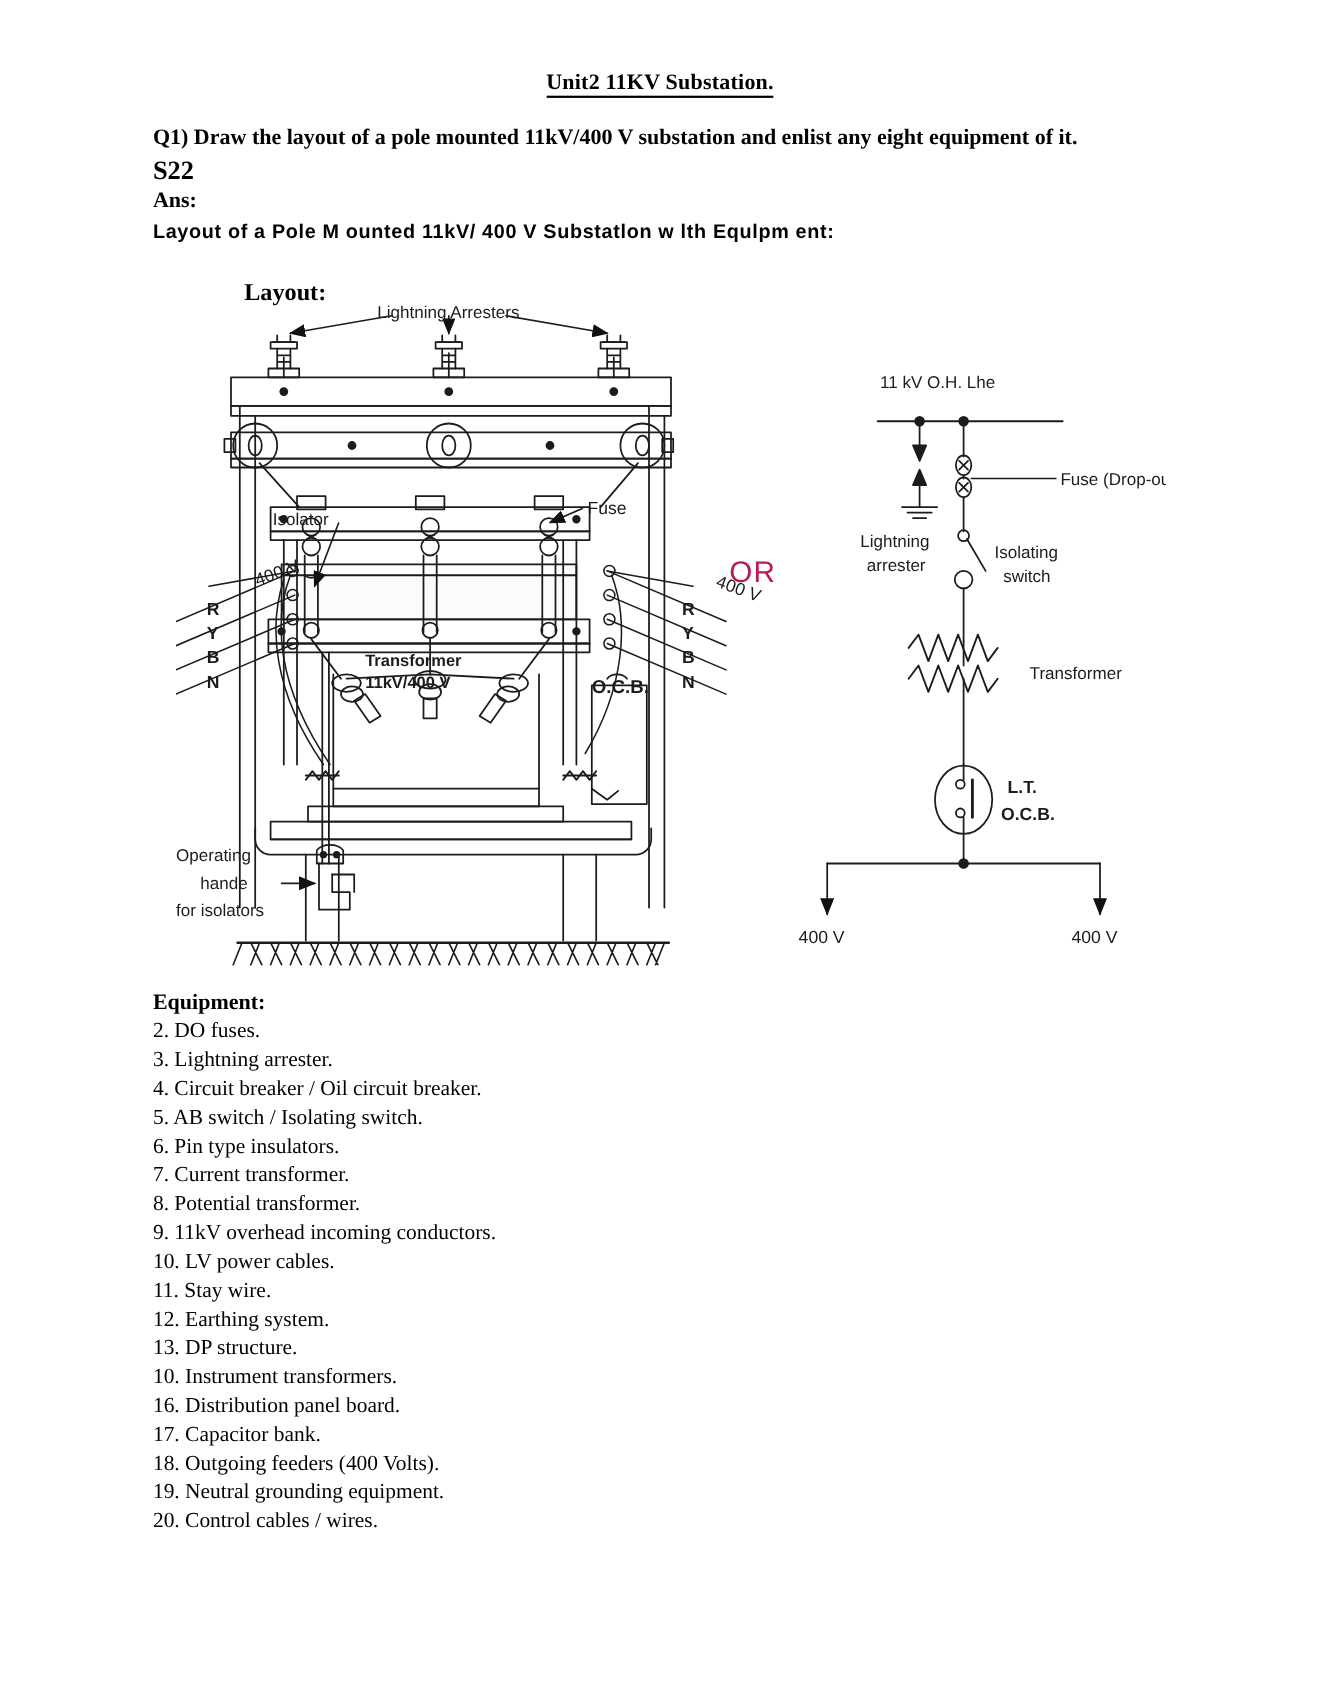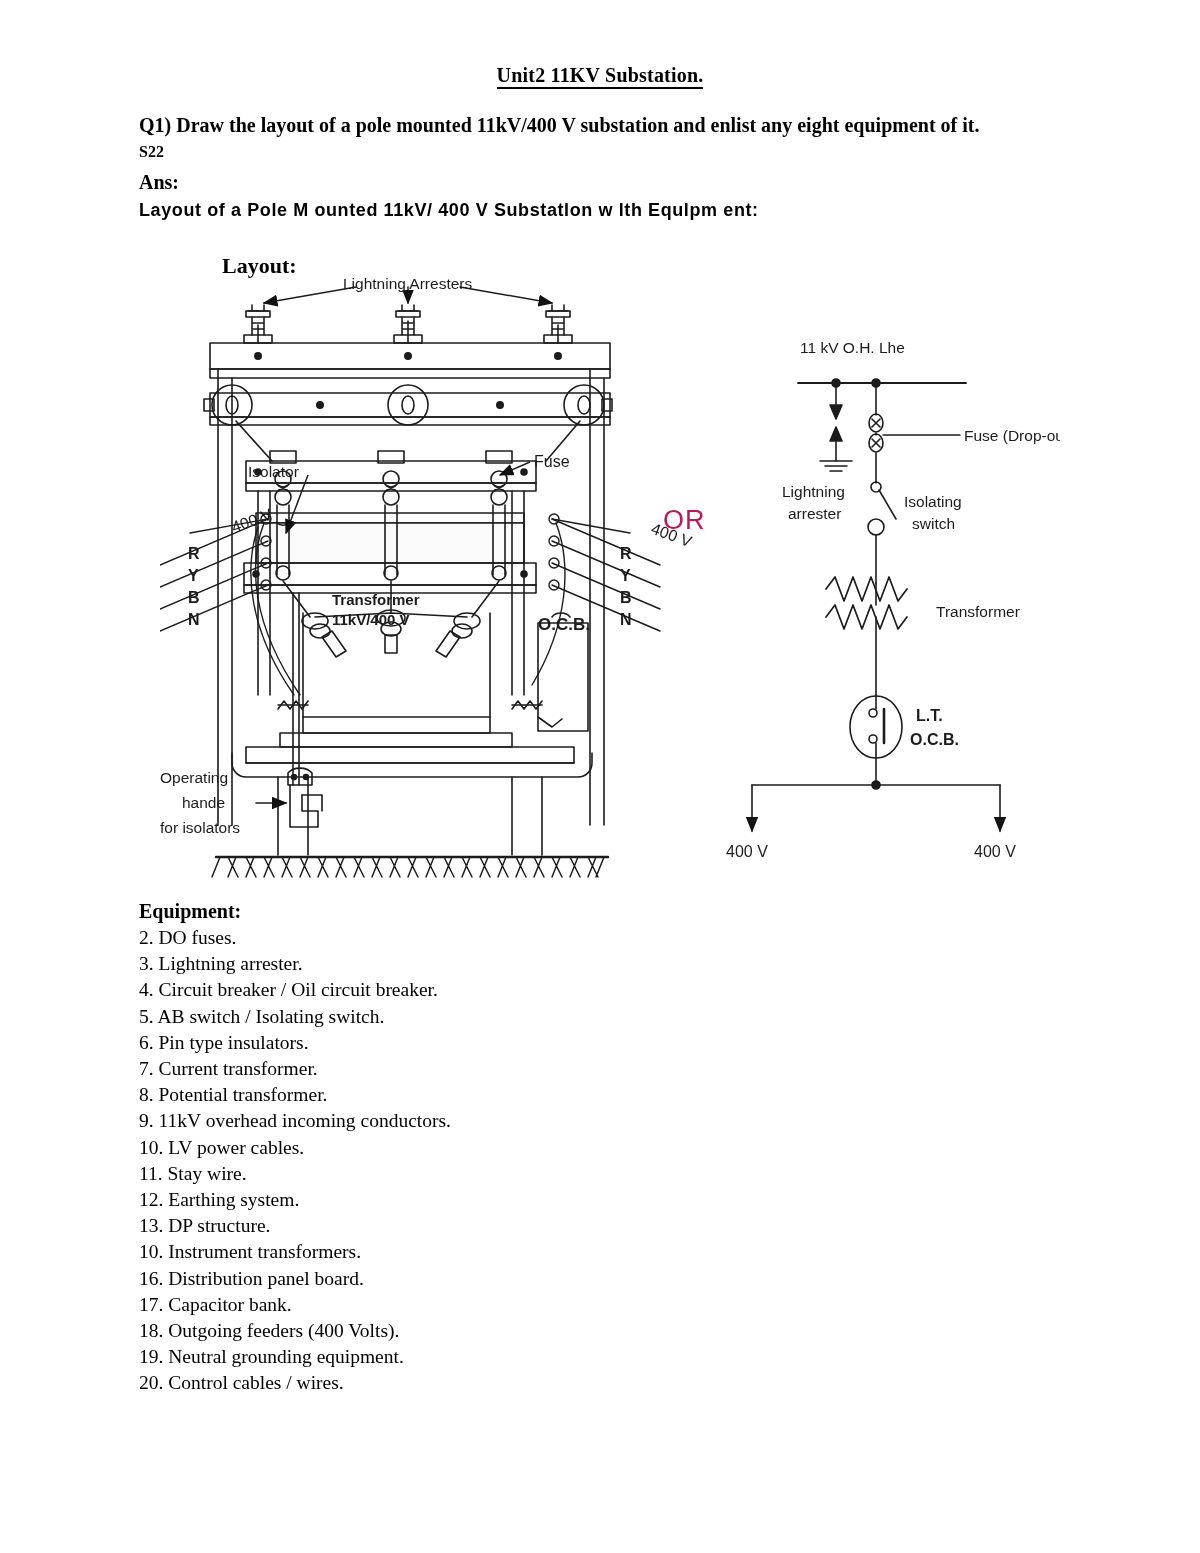--- a/index.html
+++ b/index.html
@@ -38,21 +38,21 @@
     left: 139px;
     width: 980px;
     font-size: 20px;
     font-weight: bold;
     line-height: 25px;
   }
   .session {
     position: absolute;
     top: 143px;
     left: 139px;
-    font-size: 16px;
+    font-size: 24px;
     font-weight: bold;
   }
   .ans {
     position: absolute;
     top: 171px;
     left: 139px;
     font-size: 20px;
     font-weight: bold;
   }
   .subhead {

